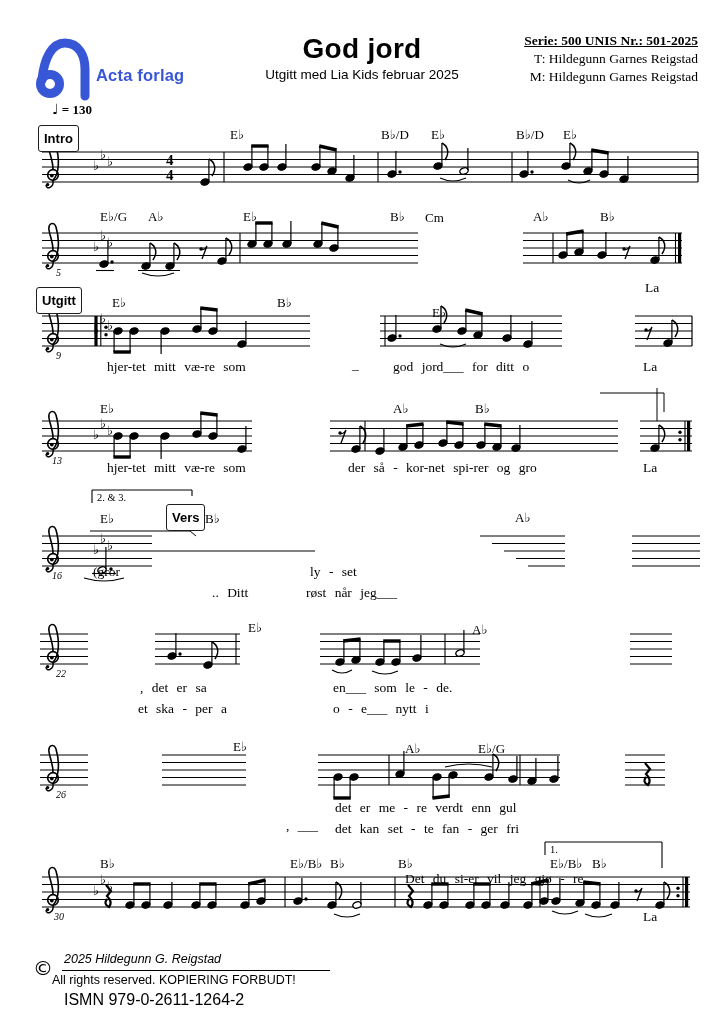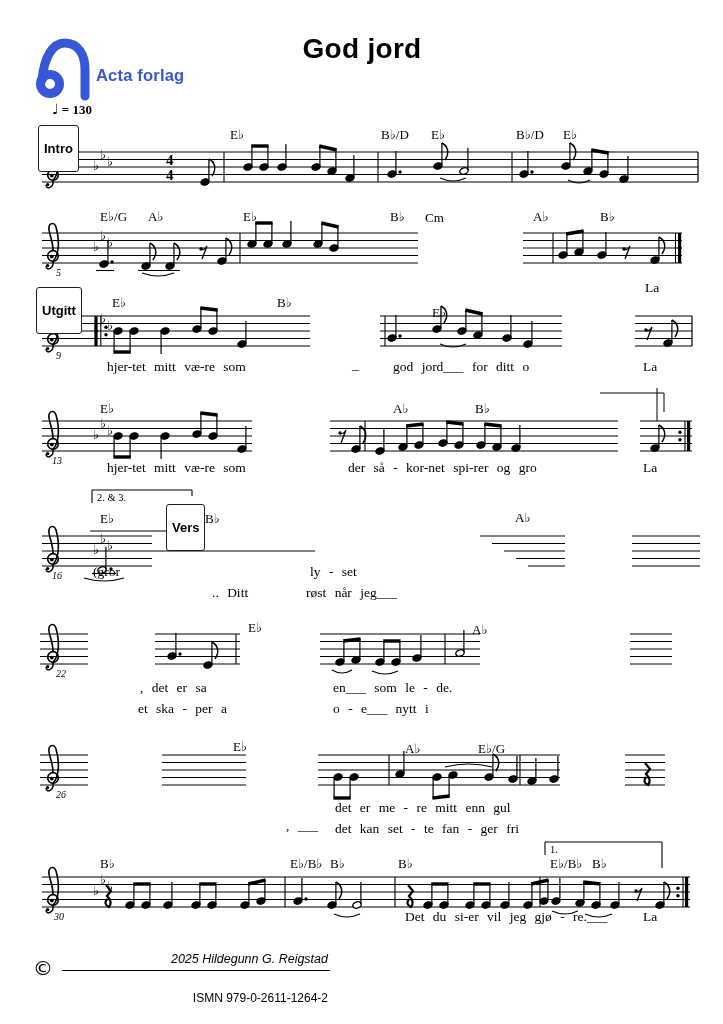--- a/index.html
+++ b/index.html
@@ -11,25 +11,25 @@
   .title{font:bold 28px "Liberation Sans",sans-serif;width:280px;text-align:center;letter-spacing:.3px;}
   .subtitle{font:13.5px "Liberation Sans",sans-serif;width:280px;text-align:center;}
   .hright{width:260px;text-align:right;font:13.5px "Liberation Serif",serif;line-height:18px;}
   .serie{font-weight:bold;text-decoration:underline;}
   .tempo{font:bold 13px "Liberation Serif",serif;}
   .tempo .glyph{font-family:"DejaVu Sans",sans-serif;font-size:14px;font-weight:normal;}
   .chord{position:absolute;font:13px "Liberation Serif","DejaVu Sans",serif;white-space:nowrap;}
   .lyric{position:absolute;font:13.5px "Liberation Serif",serif;white-space:nowrap;word-spacing:5px;line-height:15px;}
   .mnum{position:absolute;font:italic 10px "Liberation Serif",serif;}
   .section-box{position:absolute;font:bold 13px "Liberation Sans",sans-serif;border:1.6px solid #1f1f1f;
-        border-radius:3px;padding:14px 5px;line-height:17px;background:#fff;}
+        border-radius:3px;padding:4px 5px;line-height:17px;background:#fff;}
   .volta-label{position:absolute;font:10.5px "Liberation Serif",serif;}
   .foot{font:12.5px "Liberation Sans",sans-serif;}
   .foot.italic{font-style:italic;}
-  .center{text-align:right;}
+  .center{text-align:left;}
   .copy{font:20px "DejaVu Sans",sans-serif;}
   .rule{position:absolute;background:#000;height:1.2px;}
 </style>
 </head>
 <body>
 
 <div id="page">
 
   <svg id="music" width="723" height="1024">
       <g>
@@ -525,31 +525,38 @@
       </g>
     </svg>
 
   <svg class="abs" style="left:36px;top:36px" width="58" height="66" viewBox="0 0 58 66">
     <circle cx="14" cy="48" r="9.5" fill="none" stroke="var(--accent,#3757d6)" stroke-width="9"></circle>
     <path d="M 6,44 C 8,22 16,7 29,7 C 43,7 49,20 49,33 L 49,60" fill="none" stroke="var(--accent,#3757d6)" stroke-width="9" stroke-linecap="round"></path>
   </svg>
   <span class="abs brand" style="left:96px;top:66px">Acta forlag</span>
 
   <div class="abs title" style="left:222px;top:33px">God jord</div>
-
+  <div class="abs subtitle" style="left:222px;top:67px">Utgitt med Lia Kids februar 2025</div>
+
+  <div class="abs hright" style="left:438px;top:32px">
+    <div class="serie">Serie: 500 UNIS Nr.: 501-2025</div>
+    <div>T: Hildegunn Garnes Reigstad</div>
+    <div>M: Hildegunn Garnes Reigstad</div>
+  </div>
 
   <div class="abs tempo" style="left:52px;top:101px">
     <span class="glyph">♩</span>
     <span>= 130</span>
   </div>
 
   <span class="abs copy" style="left:33px;top:956px">©</span>
   <div class="abs foot italic center" style="left:64px;top:952px;width:264px">2025 Hildegunn G. Reigstad</div>
   <div class="rule" style="left:62px;top:970px;width:268px"></div>
-  <div class="abs foot center" style="left:64px;top:991px;width:264px;font-size:12px">ISMN 979-0-2611-1264-2</div>
+  <div class="abs foot center" style="left:52px;top:973px;width:288px">All rights reserved.  KOPIERING FORBUDT!</div>
+  <div class="abs foot center" style="left:64px;top:991px;width:264px;font-size:16px">ISMN 979-0-2611-1264-2</div>
 <span class="chord" style="left: 230px; top: 127px;">E♭</span>
     <span class="chord" style="left: 381px; top: 127px;">B♭/D</span>
     <span class="chord" style="left: 431px; top: 127px;">E♭</span>
     <span class="chord" style="left: 516px; top: 127px;">B♭/D</span>
     <span class="chord" style="left: 563px; top: 127px;">E♭</span>
     <span class="section-box" style="left: 38px; top: 125px;">Intro</span>
     <span class="chord" style="left: 100px; top: 209px;">E♭/G</span>
     <span class="chord" style="left: 148px; top: 209px;">A♭</span>
     <span class="chord" style="left: 243px; top: 209px;">E♭</span>
     <span class="chord" style="left: 390px; top: 209px;">B♭</span>
@@ -587,27 +594,27 @@
     <span class="chord" style="left: 248px; top: 620px;">E♭</span>
     <span class="chord" style="left: 472px; top: 622px;">A♭</span>
     <span class="lyric" style="left: 140px; top: 680px;">, det er sa</span>
     <span class="lyric" style="left: 333px; top: 680px;">en___ som le - de.</span>
     <span class="lyric" style="left: 138px; top: 701px;">et ska - per a</span>
     <span class="lyric" style="left: 333px; top: 701px;">o - e___ nytt i</span>
     <span class="mnum" style="left: 56px; top: 668px;">22</span>
     <span class="chord" style="left: 233px; top: 739px;">E♭</span>
     <span class="chord" style="left: 405px; top: 741px;">A♭</span>
     <span class="chord" style="left: 478px; top: 741px;">E♭/G</span>
-    <span class="lyric" style="left: 335px; top: 800px;">det er me - re mitt enn gul</span>
+    <span class="lyric" style="left: 335px; top: 800px;">det er me - re verdt enn gul</span>
     <span class="lyric" style="left: 286px; top: 818px;">, ___</span>
     <span class="lyric" style="left: 335px; top: 821px;">det kan set - te fan - ger fri</span>
     <span class="mnum" style="left: 56px; top: 789px;">26</span>
     <span class="volta-label" style="left: 550px; top: 844px;">1.</span>
     <span class="chord" style="left: 100px; top: 856px;">B♭</span>
     <span class="chord" style="left: 290px; top: 856px;">E♭/B♭</span>
     <span class="chord" style="left: 330px; top: 856px;">B♭</span>
     <span class="chord" style="left: 398px; top: 856px;">B♭</span>
     <span class="chord" style="left: 550px; top: 856px;">E♭/B♭</span>
     <span class="chord" style="left: 592px; top: 856px;">B♭</span>
-    <span class="lyric" style="left: 405px; top: 909px;">Det du si-er vil jeg gjø - re.___</span>
+    <span class="lyric" style="left: 405px; top: 871px;">Det du si-er vil jeg gjø - re.___</span>
     <span class="lyric" style="left: 643px; top: 909px;">La</span>
     <span class="mnum" style="left: 54px; top: 911px;">30</span>
   </div>
 
 </body></html>

